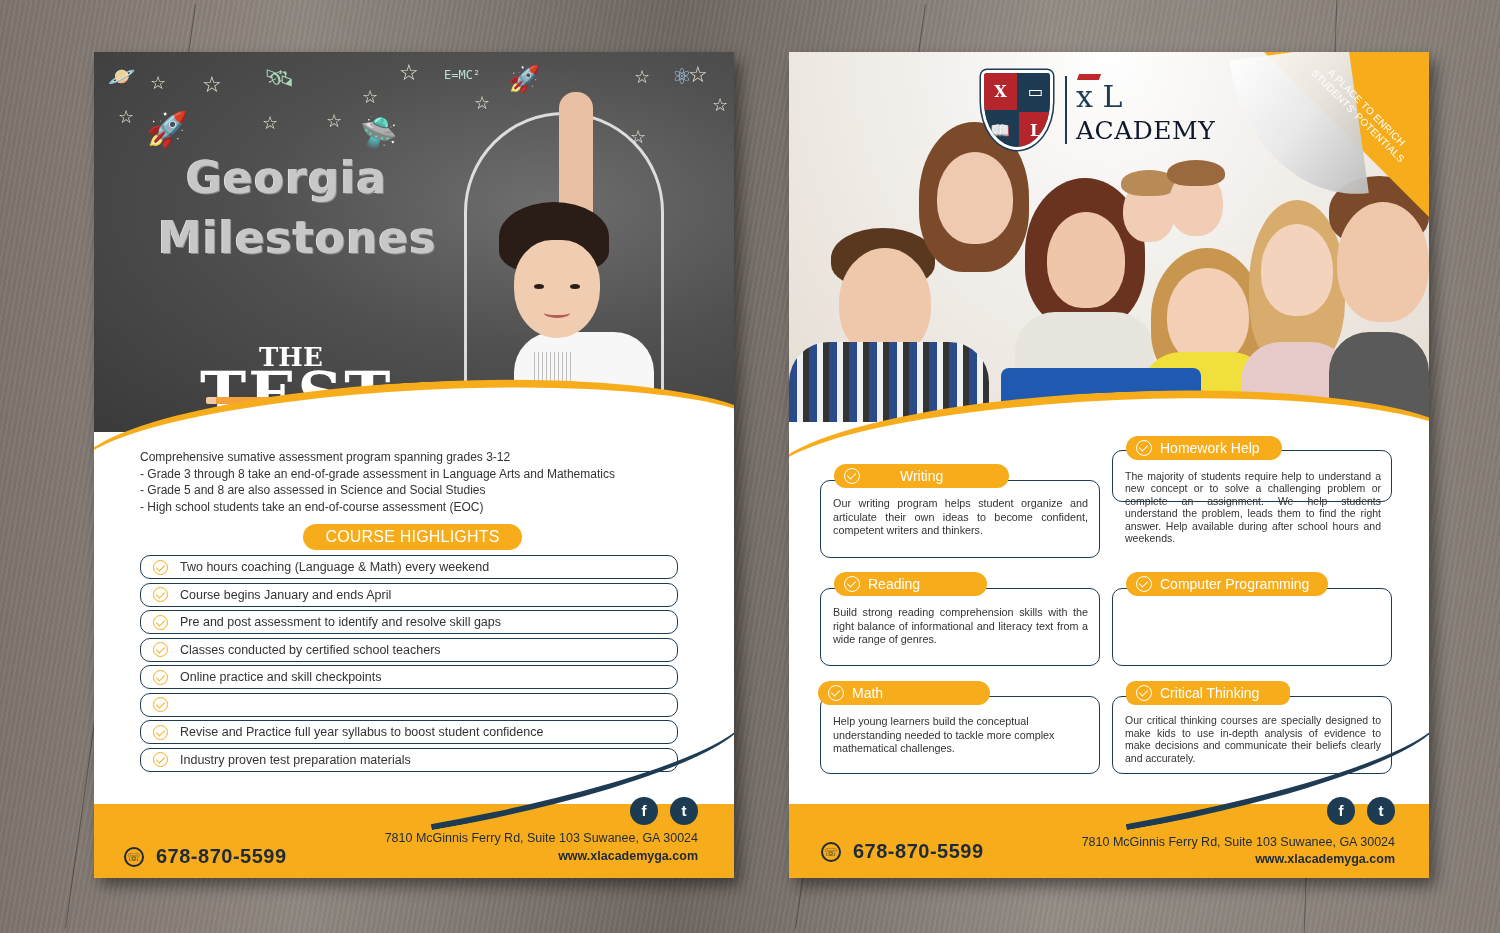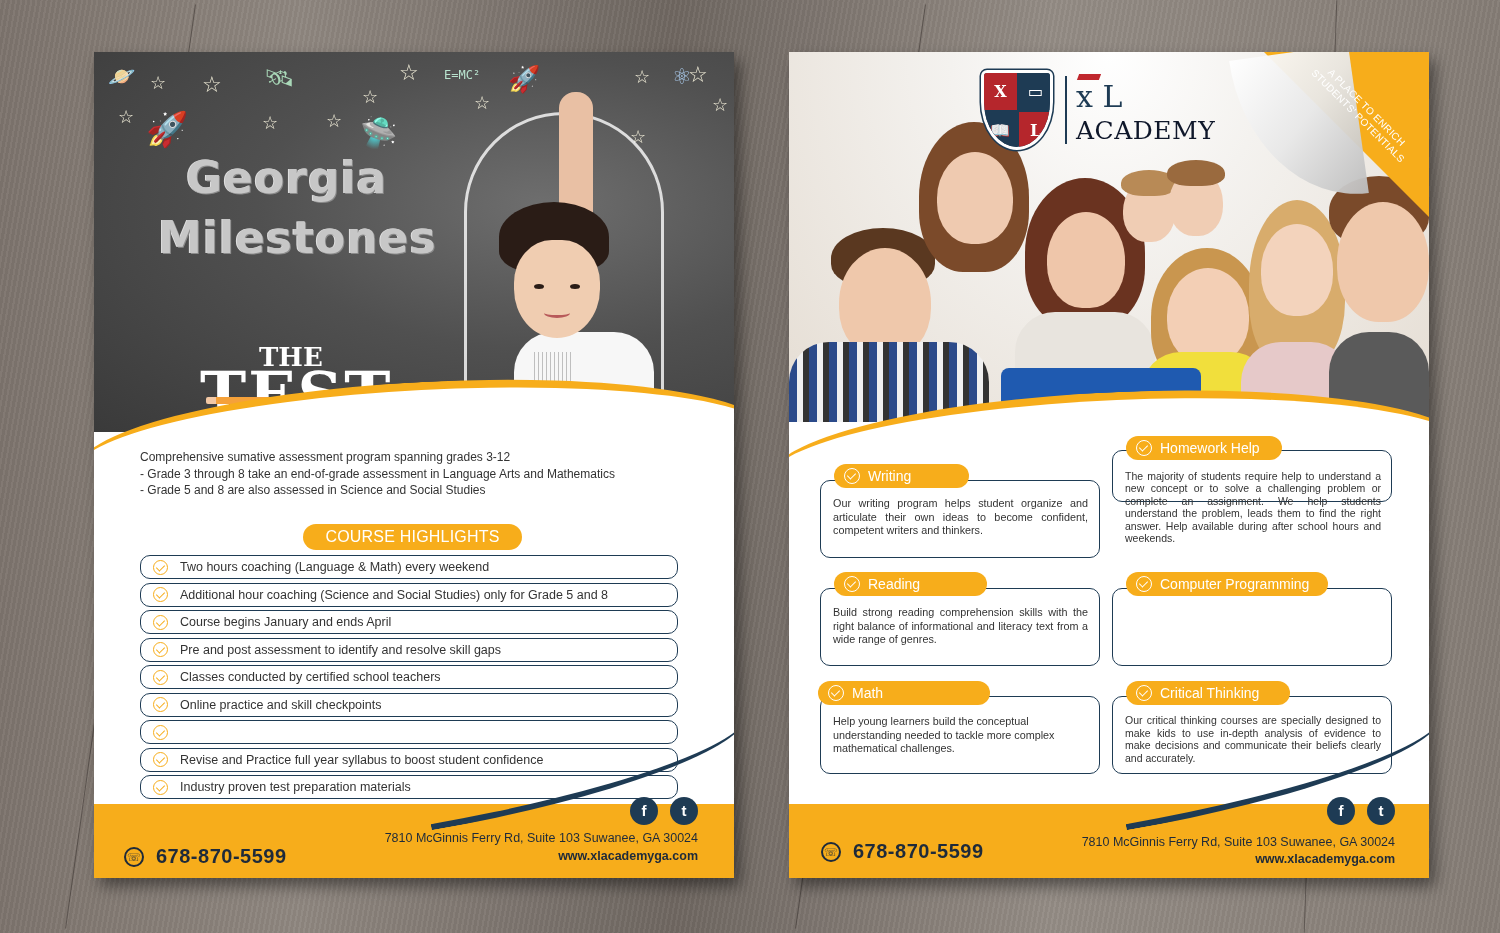--- a/index.html
+++ b/index.html
@@ -216,32 +216,29 @@
     <div class="girl-eye" style="left:440px;top:232px;"></div>
     <div class="girl-eye" style="left:476px;top:232px;"></div>
     <div class="girl-smile"></div>
   </div>
   <div class="hero-curve"></div>
 
   <div class="intro">
     <div>Comprehensive sumative assessment program spanning grades 3-12</div>
     <div>- Grade 3 through 8 take an end-of-grade assessment in Language Arts and Mathematics</div>
     <div>- Grade 5 and 8 are also assessed in Science and Social Studies</div>
+    <div>- High school students take an end-of-course assessment (EOC)</div>
   </div>
 
   <div class="highlights-pill">COURSE HIGHLIGHTS</div>
 
   <div class="hl-list">
     <div class="hl-item">
         <span class="check-icon"></span>
         <span>Two hours coaching (Language &amp; Math) every weekend</span>
-      </div>
-    <div class="hl-item">
-        <span class="check-icon"></span>
-        <span>Additional hour coaching (Science and Social Studies) only for Grade 5 and 8</span>
       </div>
     <div class="hl-item">
         <span class="check-icon"></span>
         <span>Course begins January and ends April</span>
       </div>
     <div class="hl-item">
         <span class="check-icon"></span>
         <span>Pre and post assessment to identify and resolve skill gaps</span>
       </div>
     <div class="hl-item">
@@ -321,21 +318,21 @@
     <div class="shield-q" style="left:35px;top:0;background:#1e3b54;">▭</div>
     <div class="shield-q" style="left:0;top:39px;background:#1e3b54;">📖</div>
     <div class="shield-q" style="left:35px;top:39px;background:#b5262c;">L</div>
   </div>
   <div class="logo-divider"></div>
   <div class="logo-cap"></div>
   <div class="logo-xl">x L</div>
   <div class="logo-academy">ACADEMY</div>
 
   <div class="svc-box" style="left:31px;top:428px;height:78px;"></div>
-  <div class="svc-tab" style="left:45px;top:412px;width:135px;">
+  <div class="svc-tab" style="left:45px;top:412px;width:175px;gap:32px;">
       <span class="check-icon"></span>
       <span>Writing</span>
     </div>
   <div class="svc-body" style="left:44px;top:445px;width:255px;">Our writing program helps student organize and articulate their own ideas to become confident, competent writers and thinkers.</div>
 
   <div class="svc-box" style="left:323px;top:398px;height:52px;"></div>
   <div class="svc-tab" style="left:337px;top:384px;width:156px;">
       <span class="check-icon"></span>
       <span>Homework Help</span>
     </div>
@@ -355,21 +352,21 @@
     </div>
 
   <div class="svc-box" style="left:31px;top:644px;height:78px;"></div>
   <div class="svc-tab" style="left:29px;top:629px;width:172px;">
       <span class="check-icon"></span>
       <span>Math</span>
     </div>
   <div class="svc-body" style="left:44px;top:663px;width:255px;text-align:left;">Help young learners build the conceptual understanding needed to tackle more complex mathematical challenges.</div>
 
   <div class="svc-box" style="left:323px;top:644px;height:78px;"></div>
-  <div class="svc-tab" style="left:337px;top:629px;width:164px;">
+  <div class="svc-tab" style="left:337px;top:629px;width:164px;border-radius:9px;">
       <span class="check-icon"></span>
       <span>Critical Thinking</span>
     </div>
   <div class="svc-body" style="left:336px;top:662px;width:256px;font-size:10.5px;line-height:12.5px;">Our critical thinking courses are specially designed to make kids to use in-depth analysis of evidence to make decisions and communicate their beliefs clearly and accurately.</div>
 
   <div class="footer-band"></div>
   <div class="footer-swoosh"></div>
   <div class="social" style="left:538px;">f</div>
   <div class="social" style="left:578px;">t</div>
   <div class="phone-row" style="left:32px;top:788px;">

